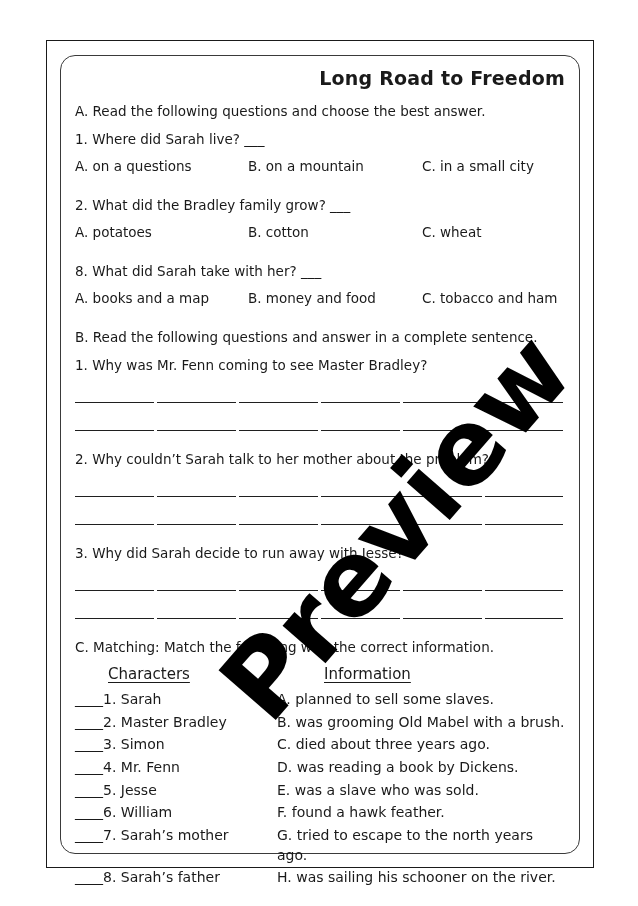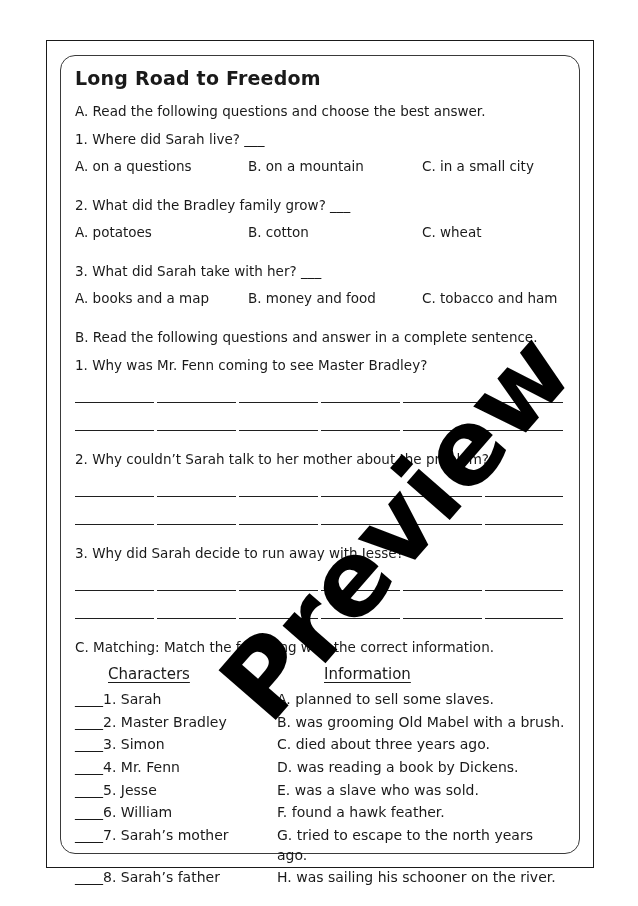--- a/index.html
+++ b/index.html
@@ -11,21 +11,21 @@
   .page{
     position:absolute;left:46px;top:40px;width:548px;height:828px;
     background:#ffffff;border:1.5px solid #1a1a1a;box-sizing:border-box;
   }
   .box{
     position:absolute;left:13px;top:14px;width:520px;height:799px;
     border:1.3px solid #3a3a3a;border-radius:15px;box-sizing:border-box;
     padding:9px 14px 8px 14px;
   }
   .title-row{
-    display:flex;justify-content:space-between;align-items:baseline;
+    display:flex;justify-content:flex-end;align-items:baseline;
     font-size:19px;font-weight:bold;line-height:26px;margin-bottom:10px;
     letter-spacing:0.2px;
   }
   .para{font-size:13.5px;line-height:20px;margin:0;}
   .instr-a{margin-bottom:8px;}
   .q{margin-bottom:7px;}
   .opts{
     display:grid;grid-template-columns:173px 174px 1fr;
     font-size:13.5px;line-height:20px;margin-bottom:19px;
   }
@@ -79,21 +79,21 @@
       <span>C. in a small city</span>
     </div>
 
     <p class="para q">2. What did the Bradley family grow? ___</p>
     <div class="opts">
       <span>A. potatoes</span>
       <span>B. cotton</span>
       <span>C. wheat</span>
     </div>
 
-    <p class="para q">3. What did Sarah take with her? ___</p>
+    <p class="para q">8. What did Sarah take with her? ___</p>
     <div class="opts">
       <span>A. books and a map</span>
       <span>B. money and food</span>
       <span>C. tobacco and ham</span>
     </div>
 
     <p class="para instr-a">B. Read the following questions and answer in a complete sentence.</p>
 
     <div class="b-block">
       <p class="para b-q">1. Why was Mr. Fenn coming to see Master Bradley?</p>

